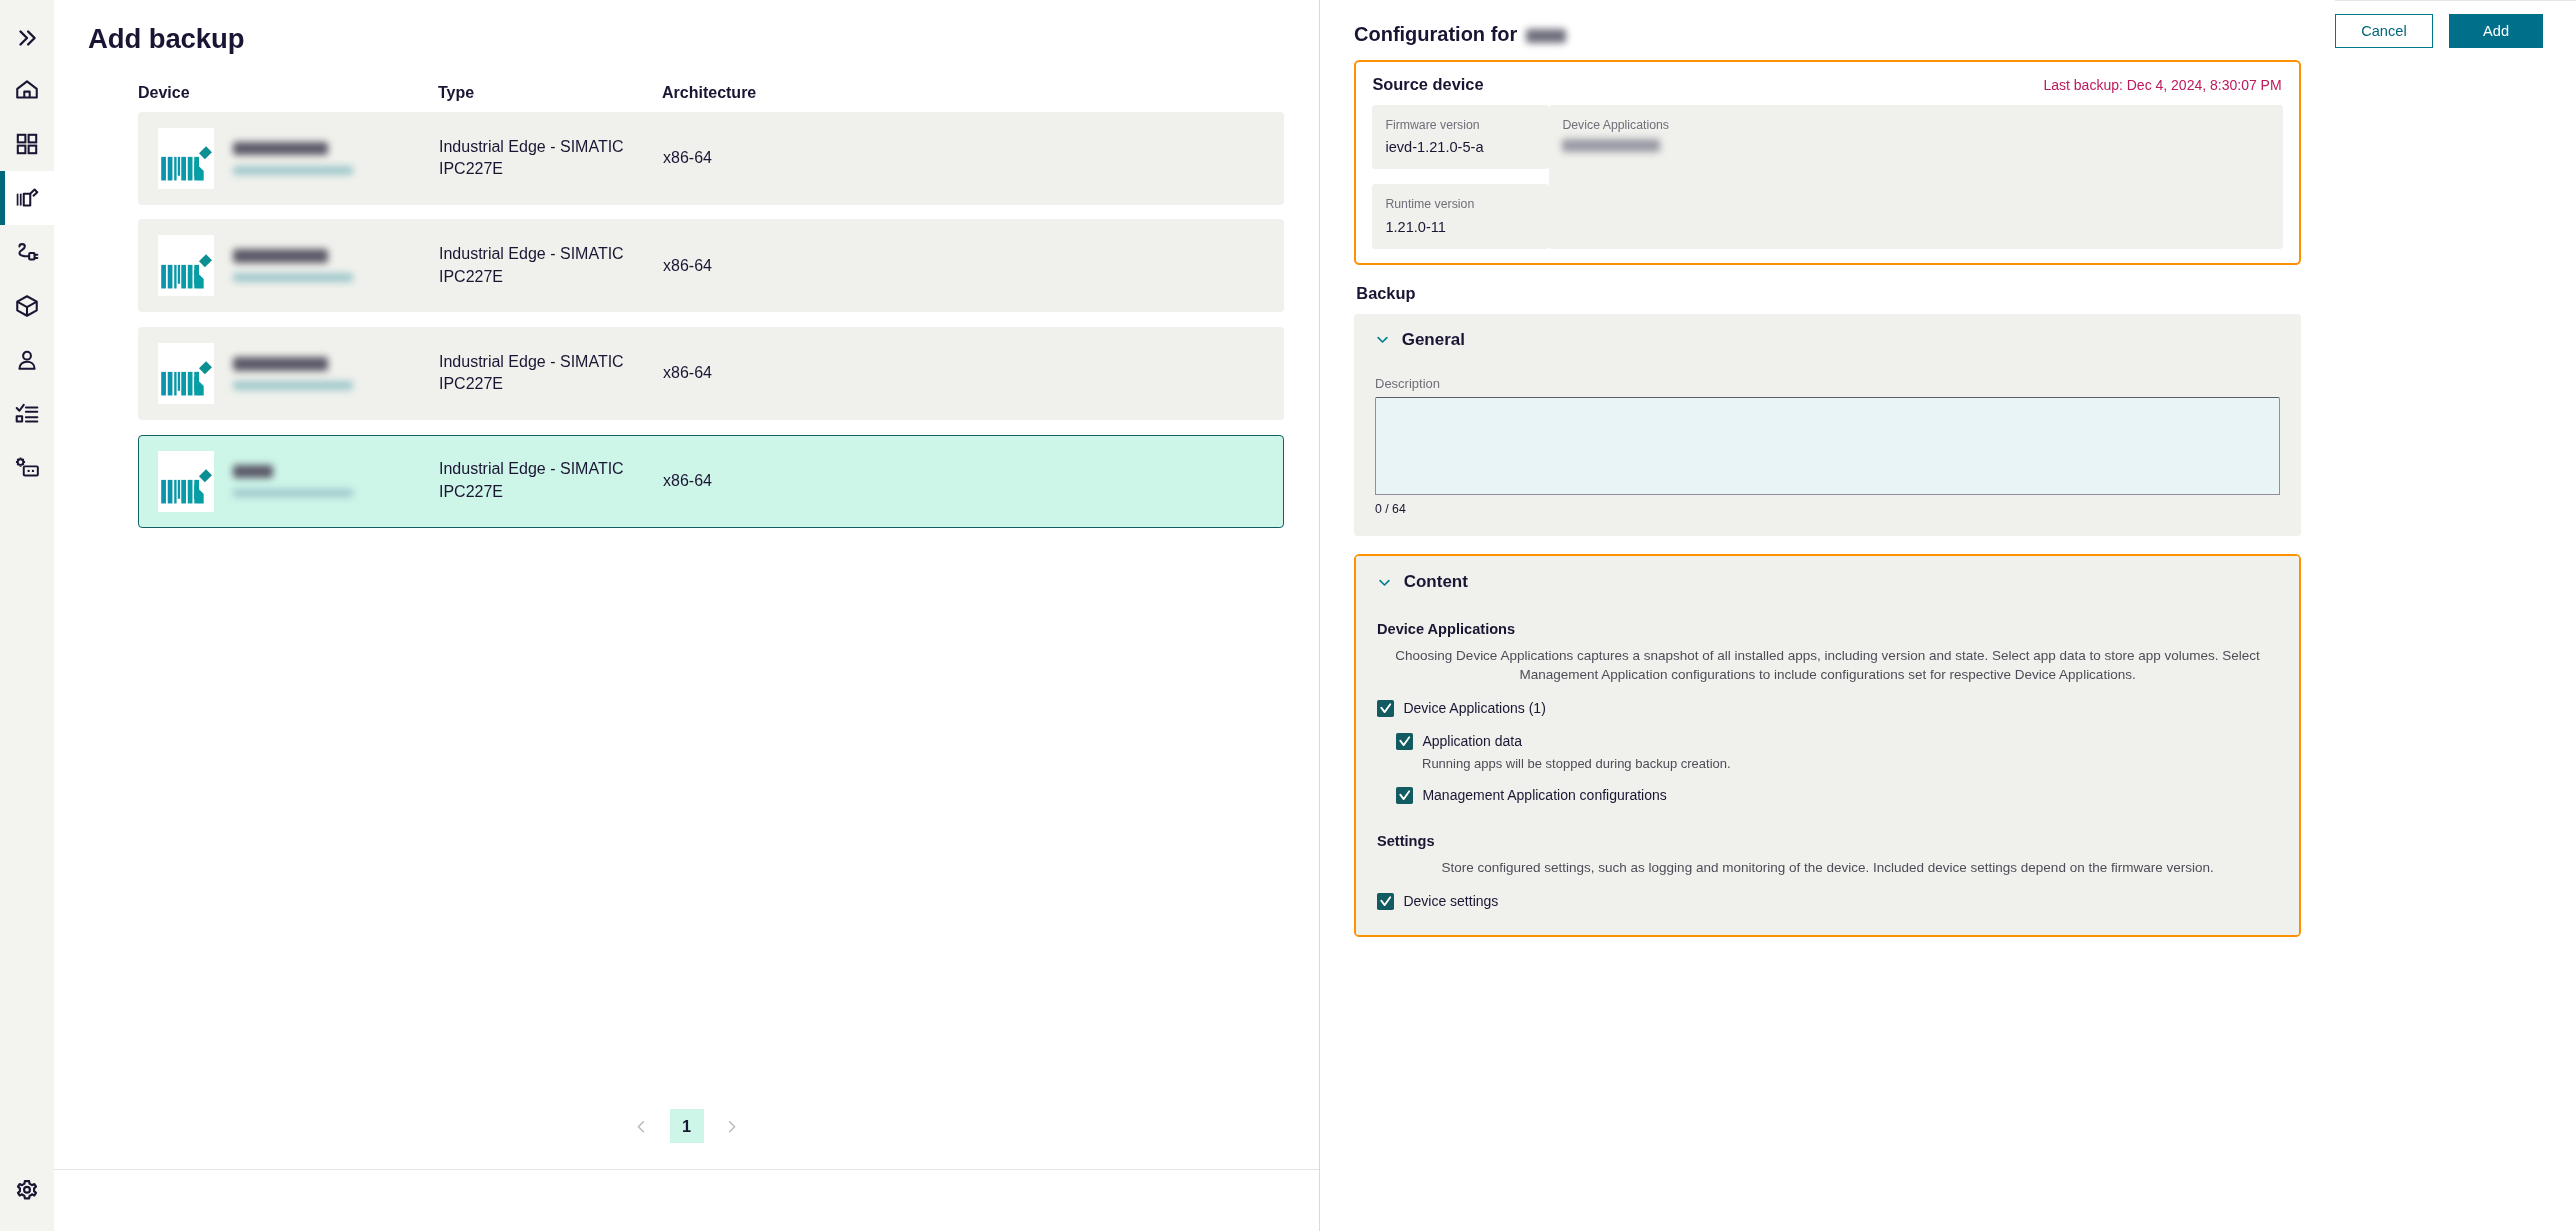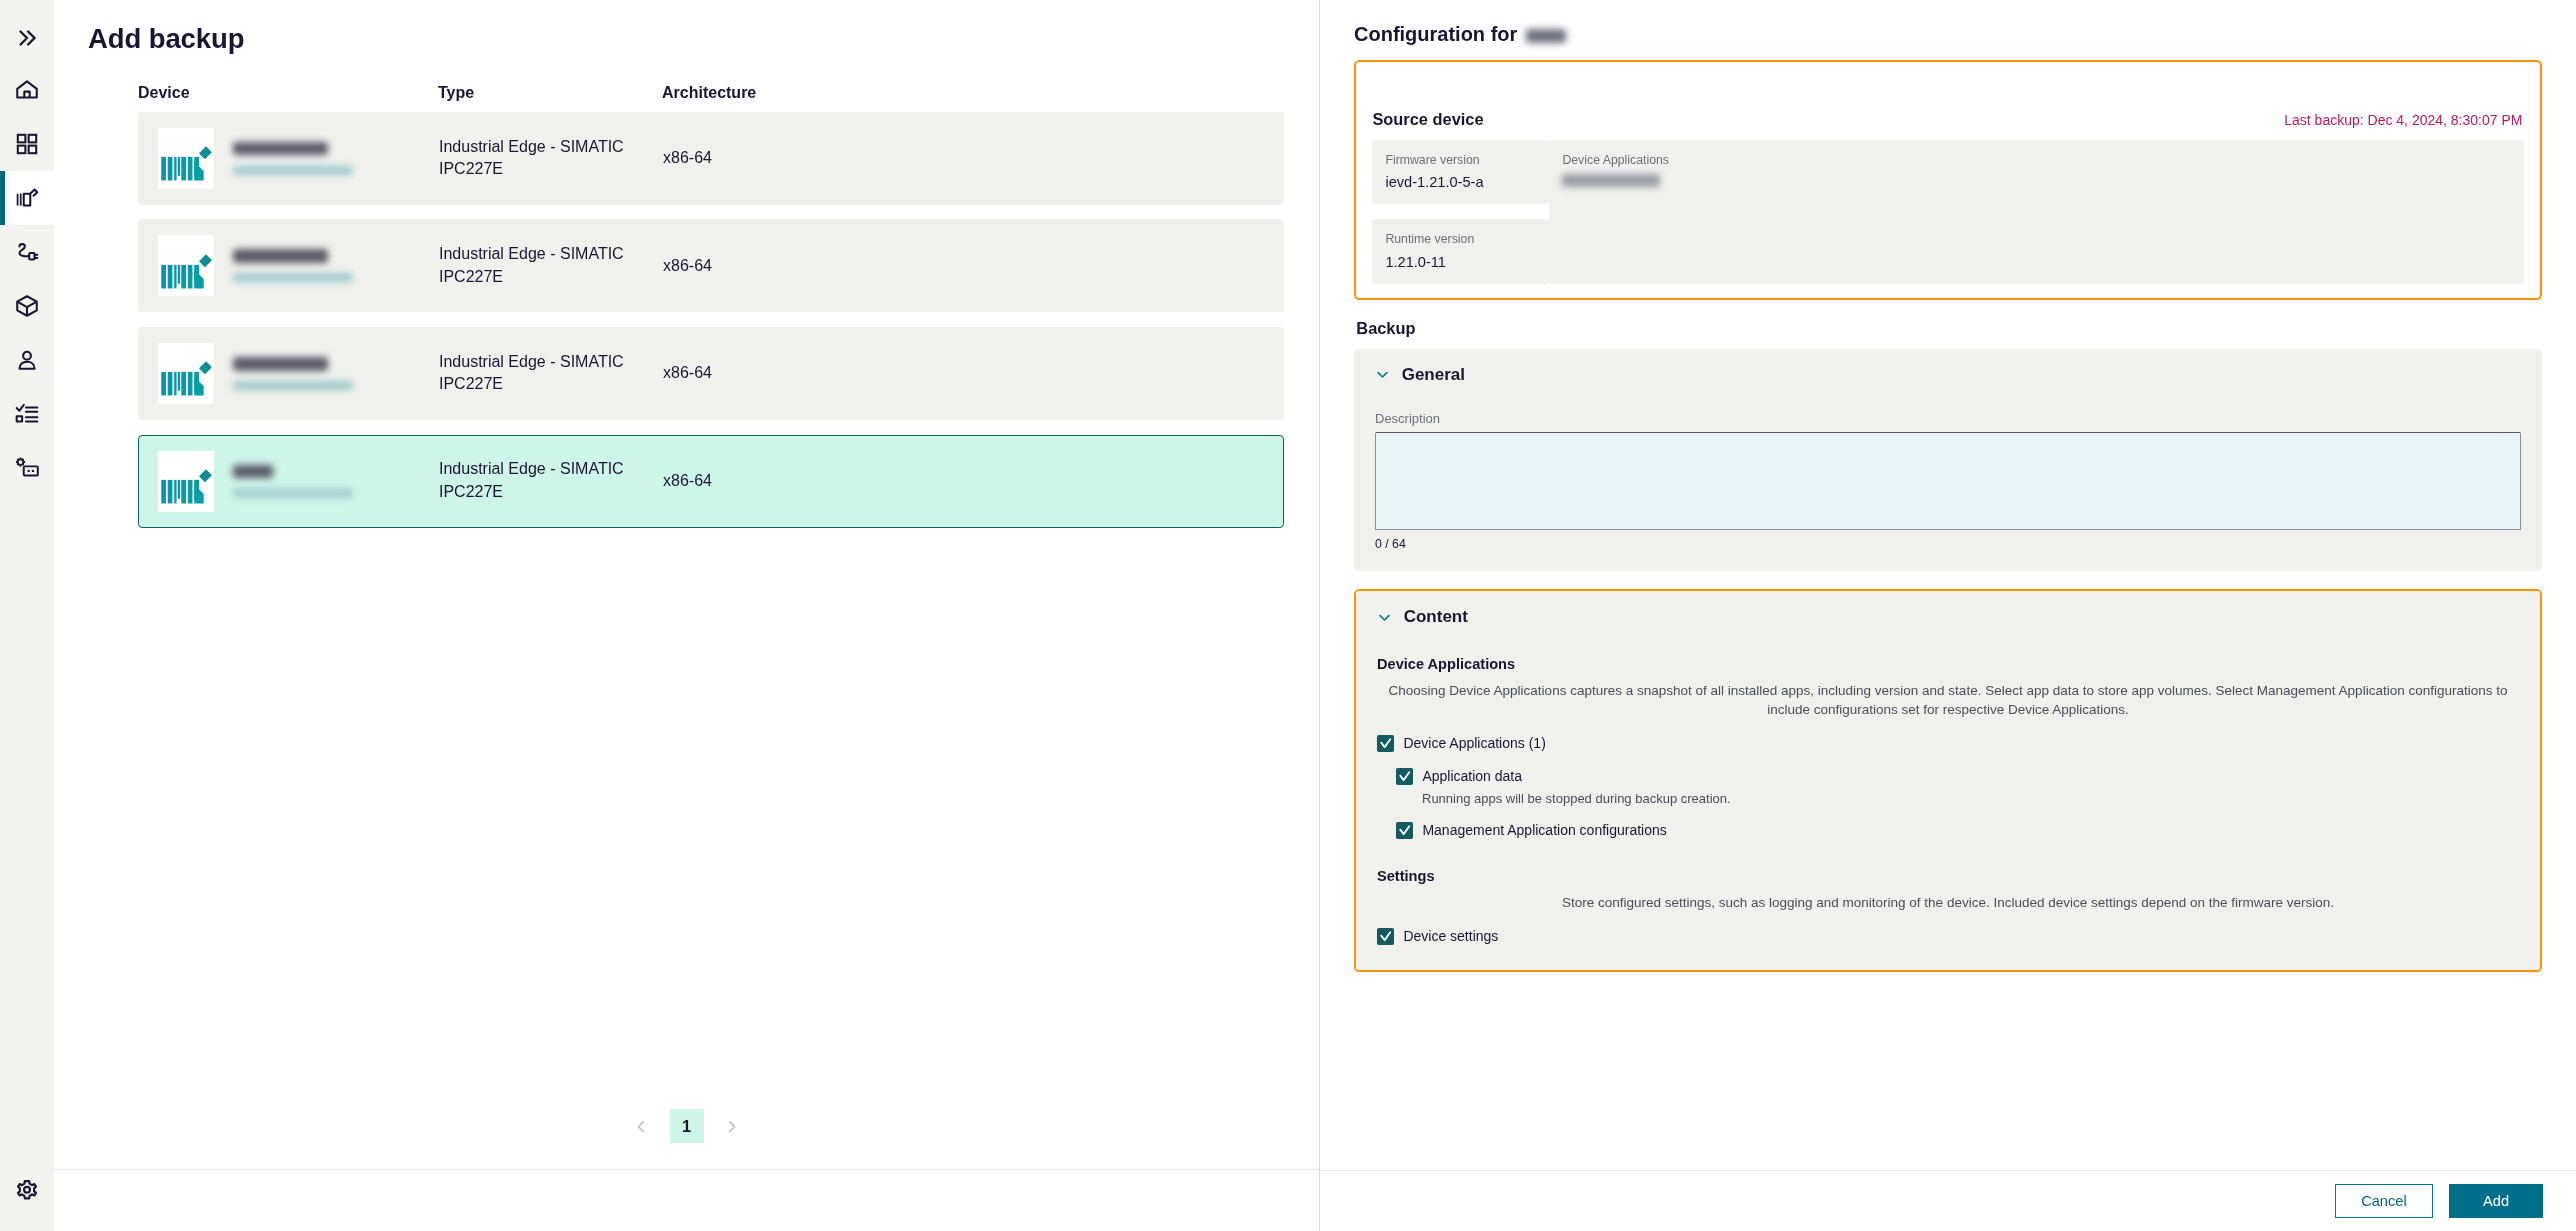--- a/index.html
+++ b/index.html
@@ -108,21 +108,21 @@
     font-size: 16.4px; font-weight: 600; color: #1b1534; cursor: pointer;
   }
   .left-footer {
     height: 0.6px; background: #e3e3e8; margin: 0 0 0 0;
   }
   .left-bottom-bar { height: 61px; background: #fff; }
 
   
   .right-pane {
     flex: 1 1 auto; height: 1231px; background: #ffffff;
-    display: flex; flex-direction: column; position: relative;
+    display: flex; position: relative;
   }
   .right-scroll { flex: 1 1 auto; padding: 0 34px 0 34px; overflow: hidden; }
 
   .config-title {
     font-size: 20px; font-weight: 700; color: #1b1534;
     padding: 23.4px 0 14px 0; display: flex; align-items: center; gap: 8.2px;
   }
   .config-title .redact-dev {
     display:inline-block; width: 40px; height: 14px; background: #70707e;
     border-radius: 2.3px; filter: blur(3.5px); position: relative; top: 1.2px;
@@ -130,21 +130,20 @@
 
   .hl-box {
     border: 2.3px solid #ff9000; border-radius: 5.3px;
     padding: 0; background: #ffffff;
   }
 
   
   .src-head {
     display: flex; align-items: center; justify-content: space-between;
     padding: 13px 17.6px 10.5px 16.4px;
-    margin-top: 35px;
   }
   .src-head h3 { font-size: 16.4px; font-weight: 700; color: #1b1534; }
   .src-head .lastbk { font-size: 14px; color: #be185d; }
 
   .src-body { display: flex; gap: 0; padding: 0 16.4px 14px 16.4px; }
   .src-left { flex: 0 0 177px; display: flex; flex-direction: column; gap: 15px; }
   .field-card {
     background: #f0f1ec; border-radius: 3.5px; padding: 13px 13px 14px 13px;
     min-height: 52px;
   }

